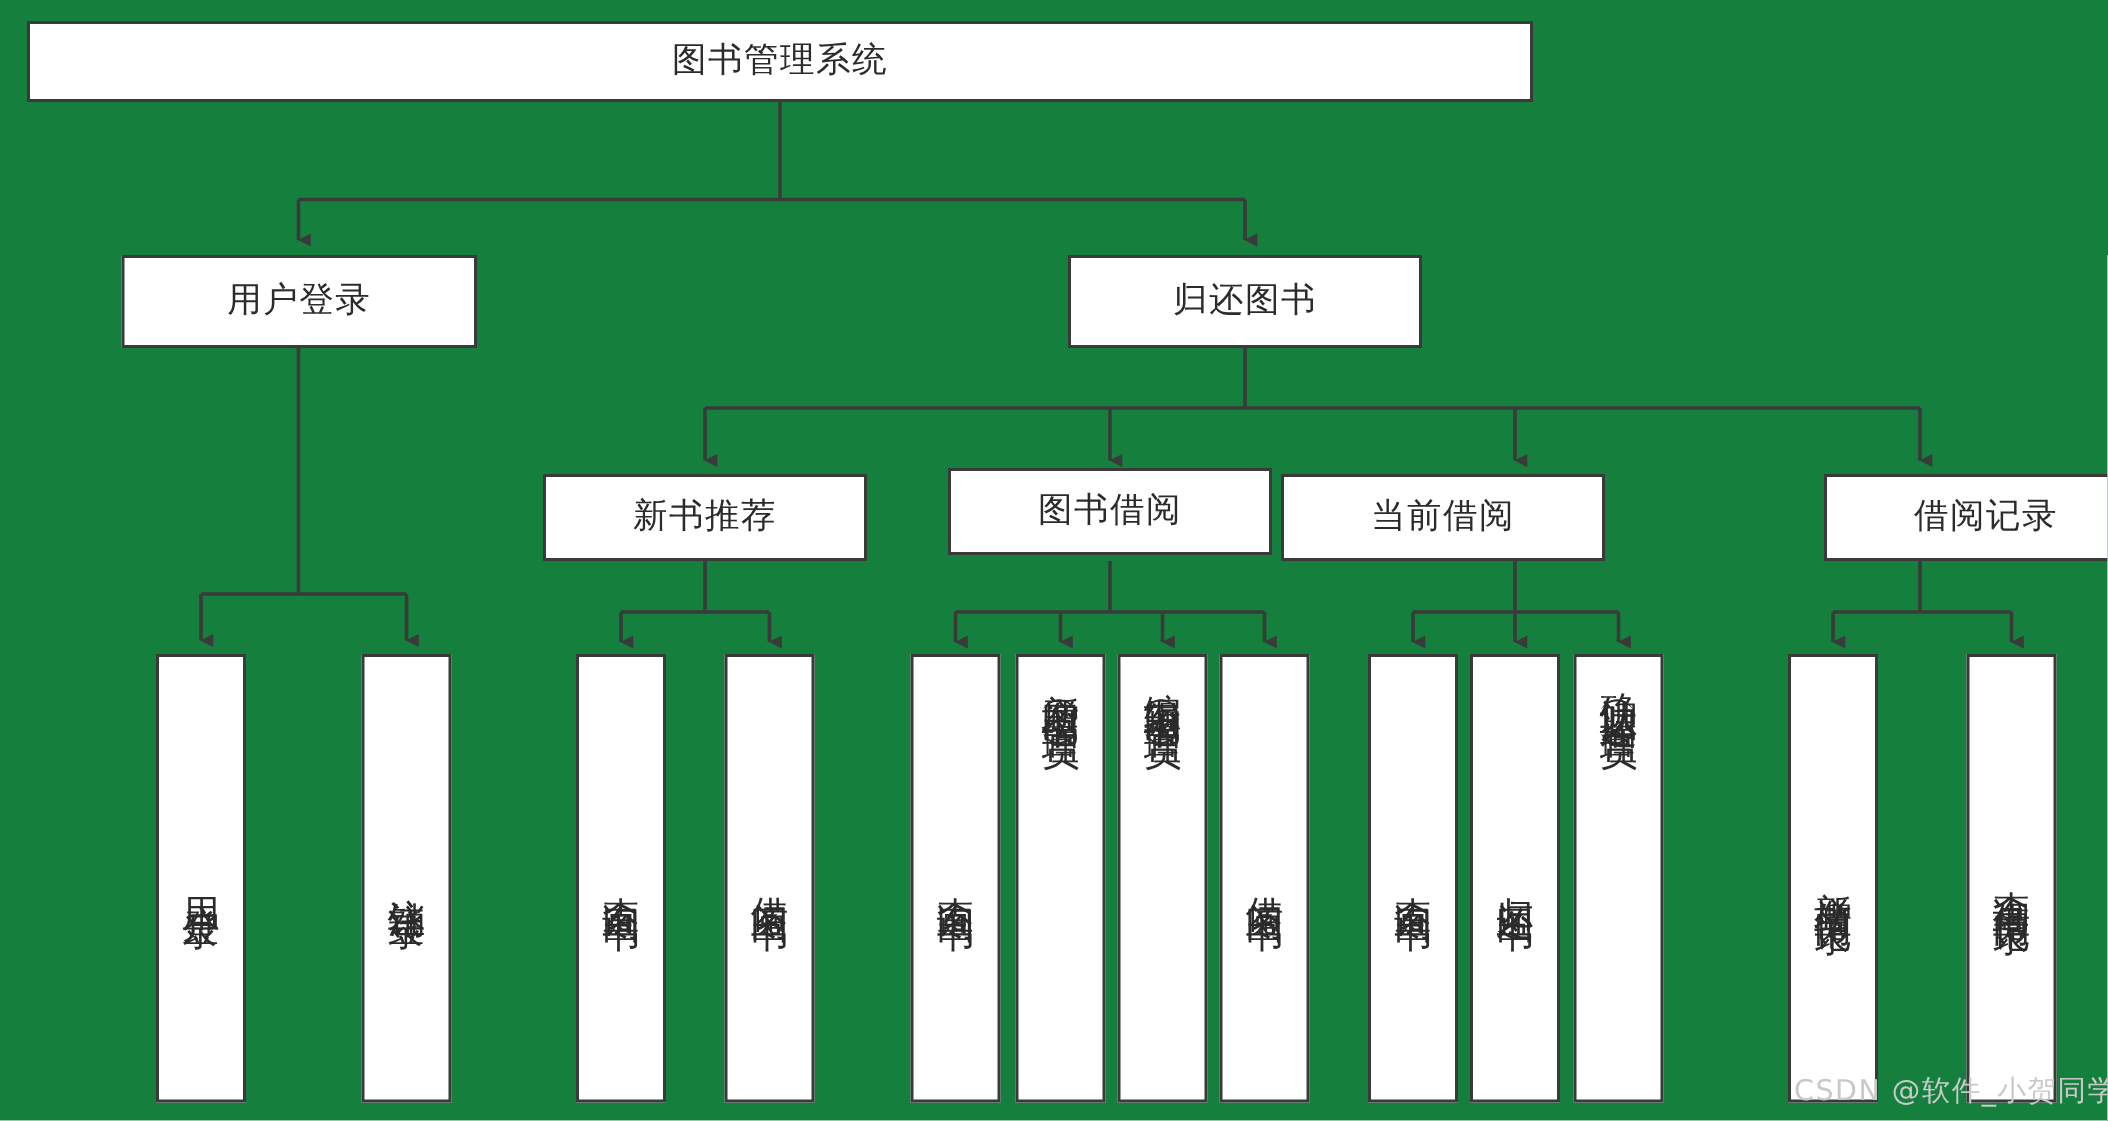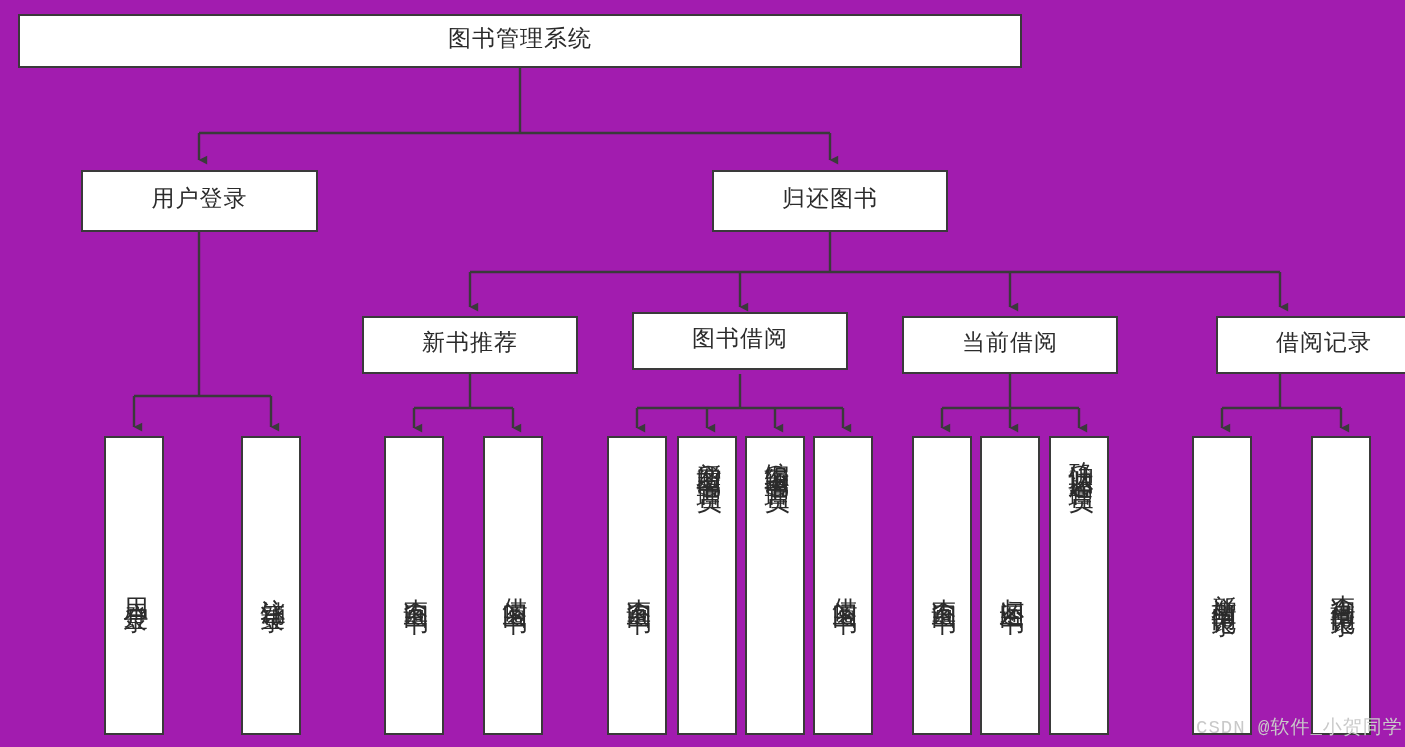--- a/index.html
+++ b/index.html
@@ -8,23 +8,22 @@
     padding: 0;
     background: #ffffff;
   }
   body {
     font-family: "DejaVu Sans", "Liberation Sans", sans-serif;
   }
   #canvas {
     position: relative;
     width: 1405px;
     height: 747px;
-    background: #a21caf;
+    background: #15803d;
     overflow: hidden;
-    font-family: Liberation Mono, monospace;
   }
   svg.wires {
     position: absolute;
     left: 0;
     top: 0;
     width: 1405px;
     height: 747px;
     pointer-events: none;
   }
   .node {
@@ -144,21 +143,21 @@
   <div class="node h" style="left:712px; top:170px; width:236px; height:62px;">
     <span class="label">归还图书</span>
   </div>
 
   <div class="node h" style="left:362px; top:316px; width:216px; height:58px;">
     <span class="label">新书推荐</span>
   </div>
   <div class="node h" style="left:632px; top:312px; width:216px; height:58px;">
     <span class="label">图书借阅</span>
   </div>
-  <div class="node h" style="left:902px; top:316px; width:216px; height:58px;align-items:center;">
+  <div class="node h" style="left:854px; top:316px; width:216px; height:58px;align-items:center;">
     <span class="label">当前借阅</span>
   </div>
   <div class="node h" style="left:1172px; top:316px; width:216px; height:58px;margin-left:44px;">
     <span class="label">借阅记录</span>
   </div>
 
   <div class="node v centered" style="left:104px; top:436px; width:60px; height:299px;">
     <span class="label">用户登录</span>
   </div>
   <div class="node v centered" style="left:241px; top:436px; width:60px; height:299px;">

